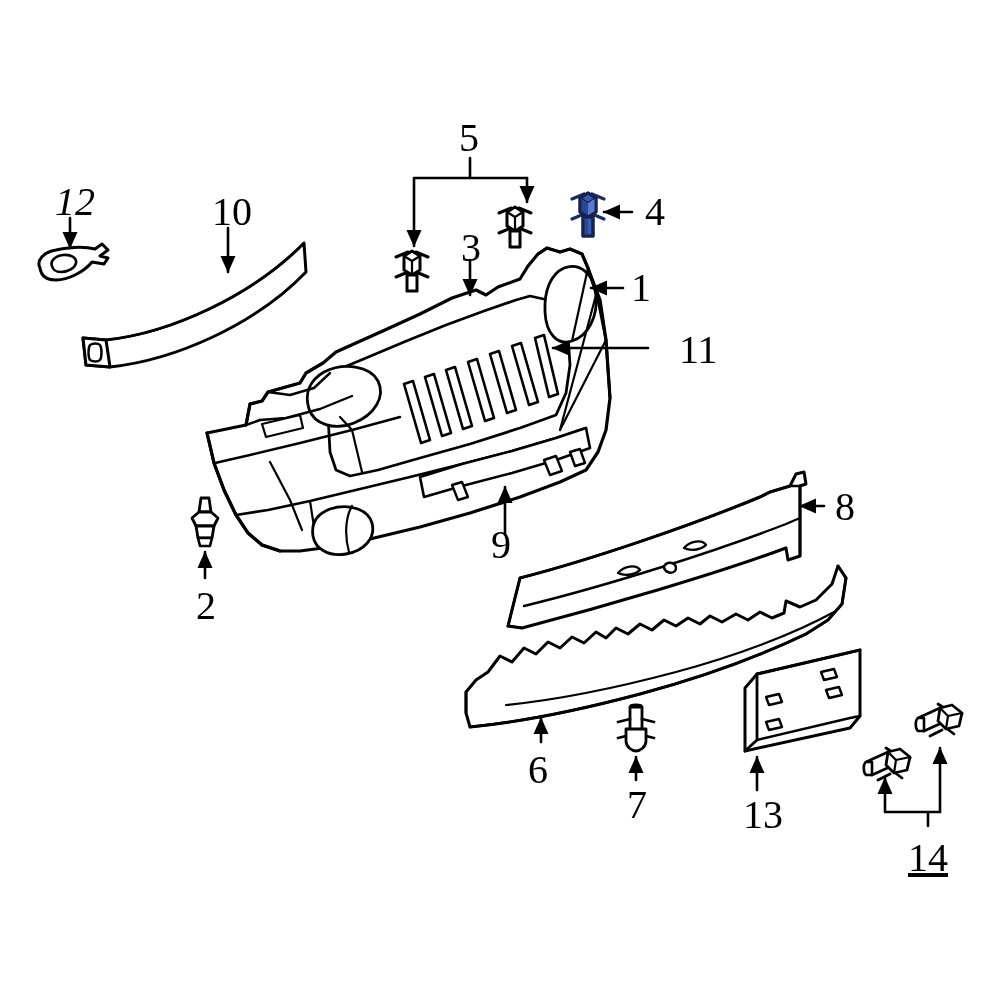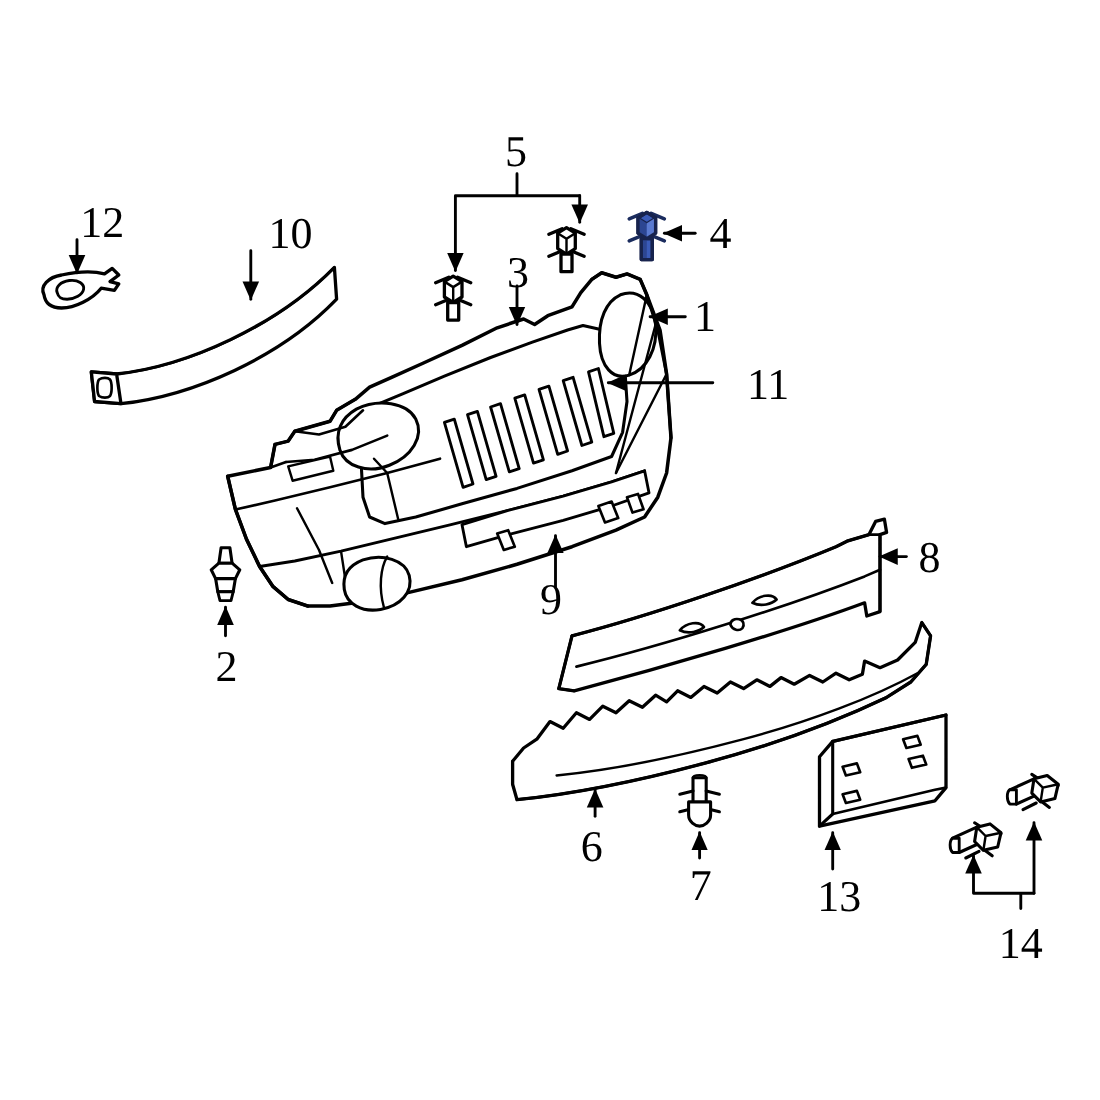--- a/index.html
+++ b/index.html
@@ -281,28 +281,28 @@
         <path d="M541,742 L541,718" stroke-width="2.6" marker-end="url(#arrowhead)"></path>
 
         <path d="M636,780 L636,757" stroke-width="2.6" marker-end="url(#arrowhead)"></path>
 
         <path d="M757,790 L757,757" stroke-width="2.6" marker-end="url(#arrowhead)"></path>
       </g>
 
     </g>
   </svg>
 
-  <div class="callout-label" style="left:73px;  top:182px;">12</div>
-  <div class="callout-label" style="left:212px; top:192px;margin-left:32px;">10</div>
+  <div class="callout-label" style="left:55px;  top:182px;font-style:italic;">12</div>
+  <div class="callout-label" style="left:212px; top:192px;">10</div>
   <div class="callout-label" style="left:459px; top:118px;">5</div>
   <div class="callout-label" style="left:645px; top:192px;">4</div>
   <div class="callout-label" style="left:461px; top:228px;">3</div>
   <div class="callout-label" style="left:631px; top:268px;">1</div>
   <div class="callout-label" style="left:655px; top:330px;margin-left:24px;">11</div>
   <div class="callout-label" style="left:835px; top:487px;">8</div>
   <div class="callout-label" style="left:491px; top:525px;">9</div>
   <div class="callout-label" style="left:196px; top:586px;">2</div>
   <div class="callout-label" style="left:528px; top:750px;">6</div>
   <div class="callout-label" style="left:627px; top:785px;">7</div>
   <div class="callout-label" style="left:743px; top:795px;">13</div>
-  <div class="callout-label" style="left:908px; top:838px;">14</div>
+  <div class="callout-label" style="left:908px; top:838px;text-decoration:underline;">14</div>
 
 </div>
 
 </body></html>

